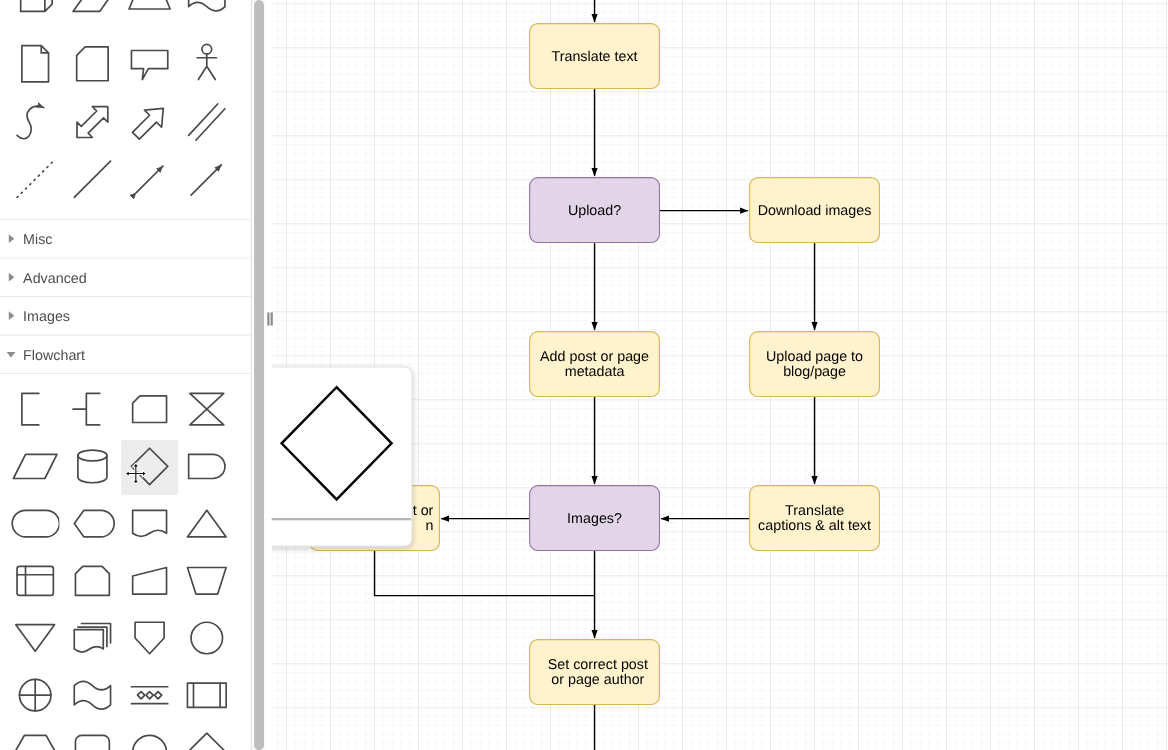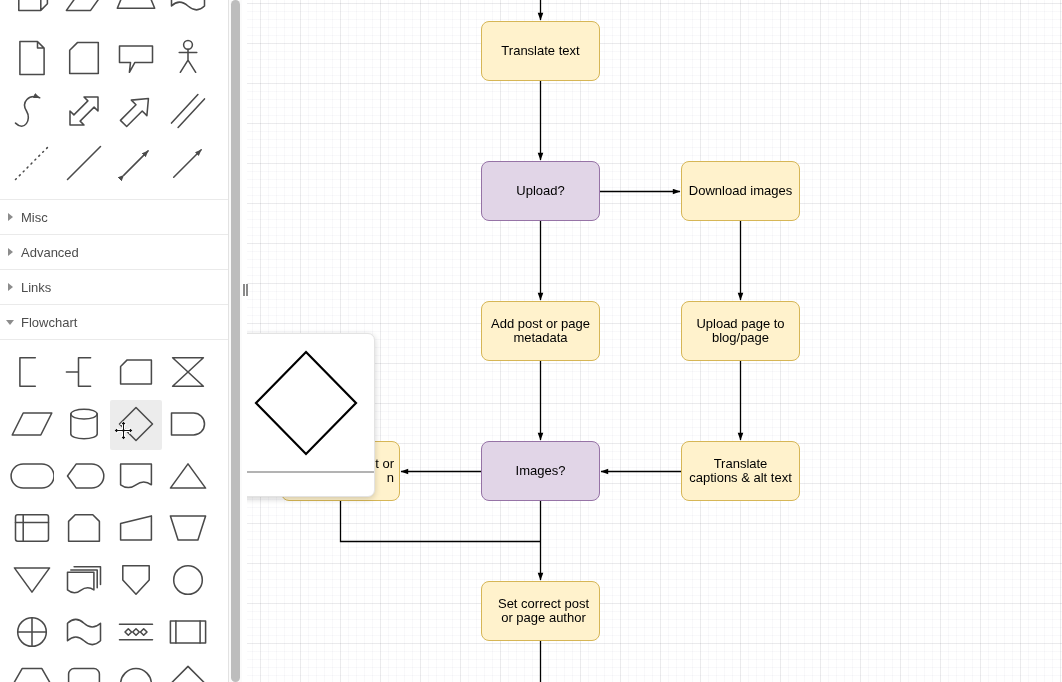--- a/index.html
+++ b/index.html
@@ -224,21 +224,21 @@
   <div class="section" style="top:199px;">
     <span class="arr">
         <span class="tri-right"></span>
       </span>
     <span>Misc</span>
   </div>
   <div class="section" style="top:269px;">
     <span class="arr">
         <span class="tri-right"></span>
       </span>
-    <span>Links</span>
+    <span>Images</span>
   </div>
   <div class="section" style="top:304px;align-items:center;">
     <span class="arr">
         <span class="tri-down"></span>
       </span>
     <span>Flowchart</span>
   </div>
   <div class="section-end-line"></div>
 
   <div class="cell-highlight"></div>

